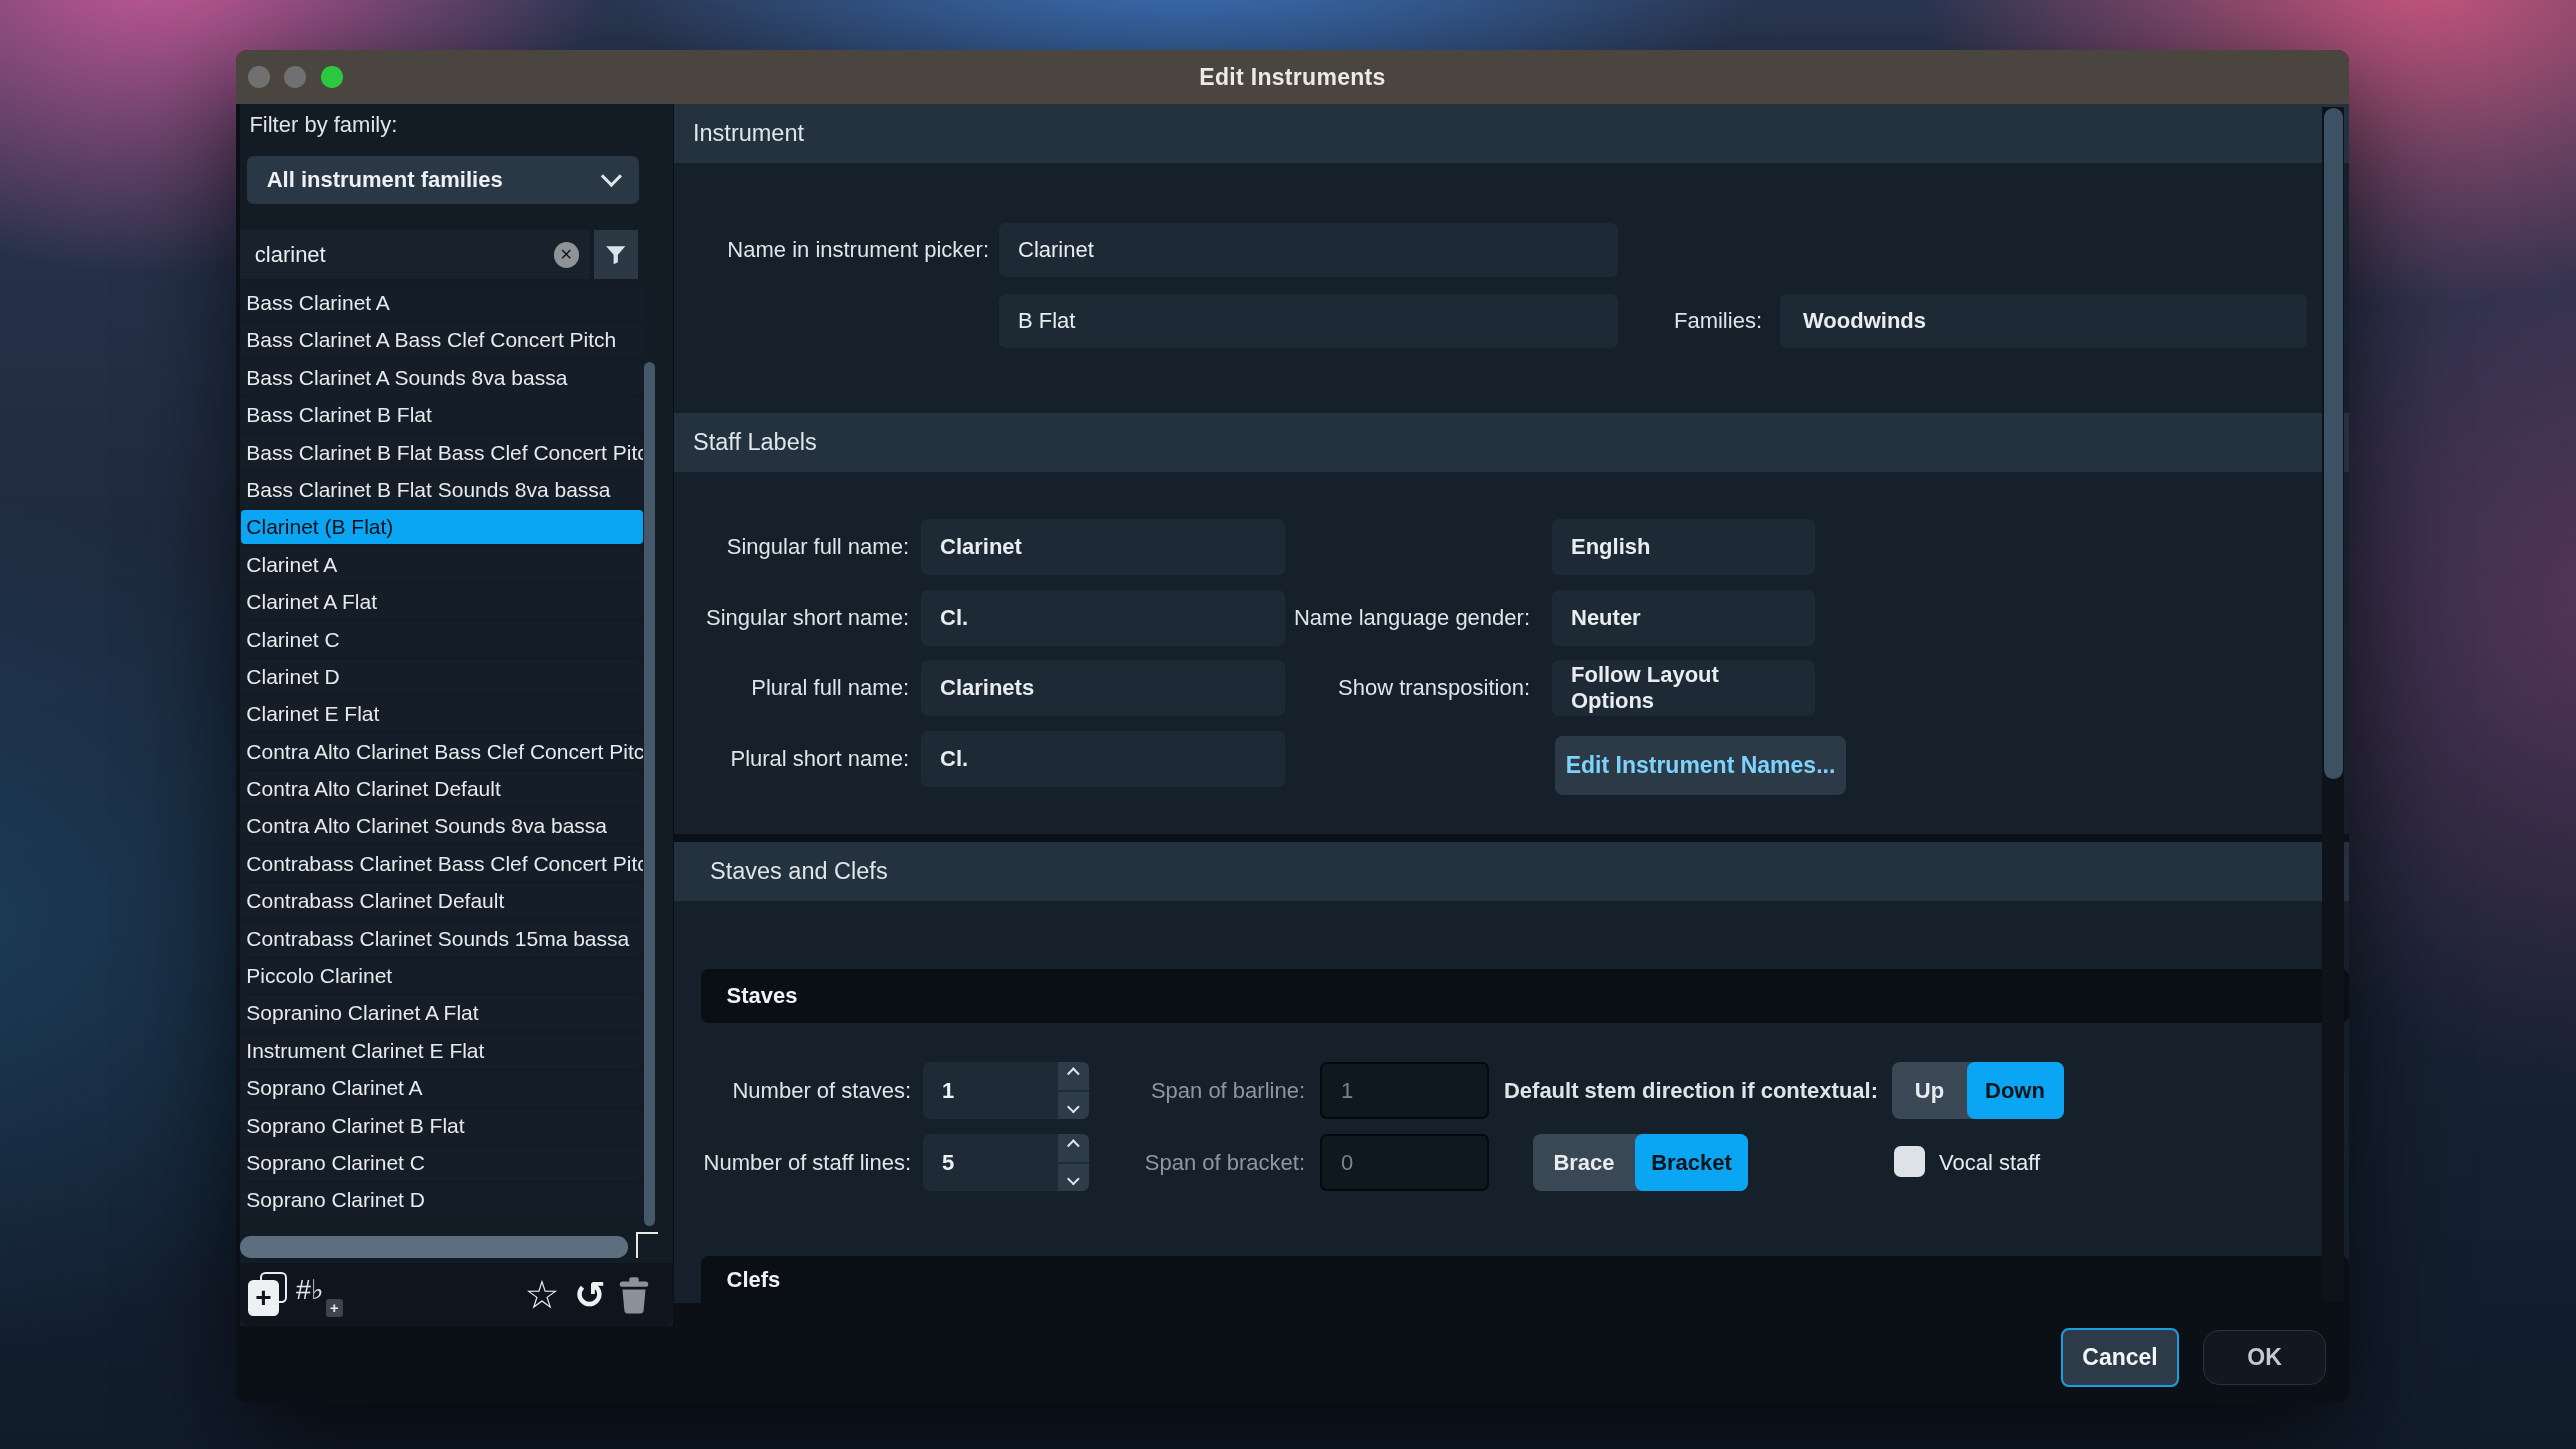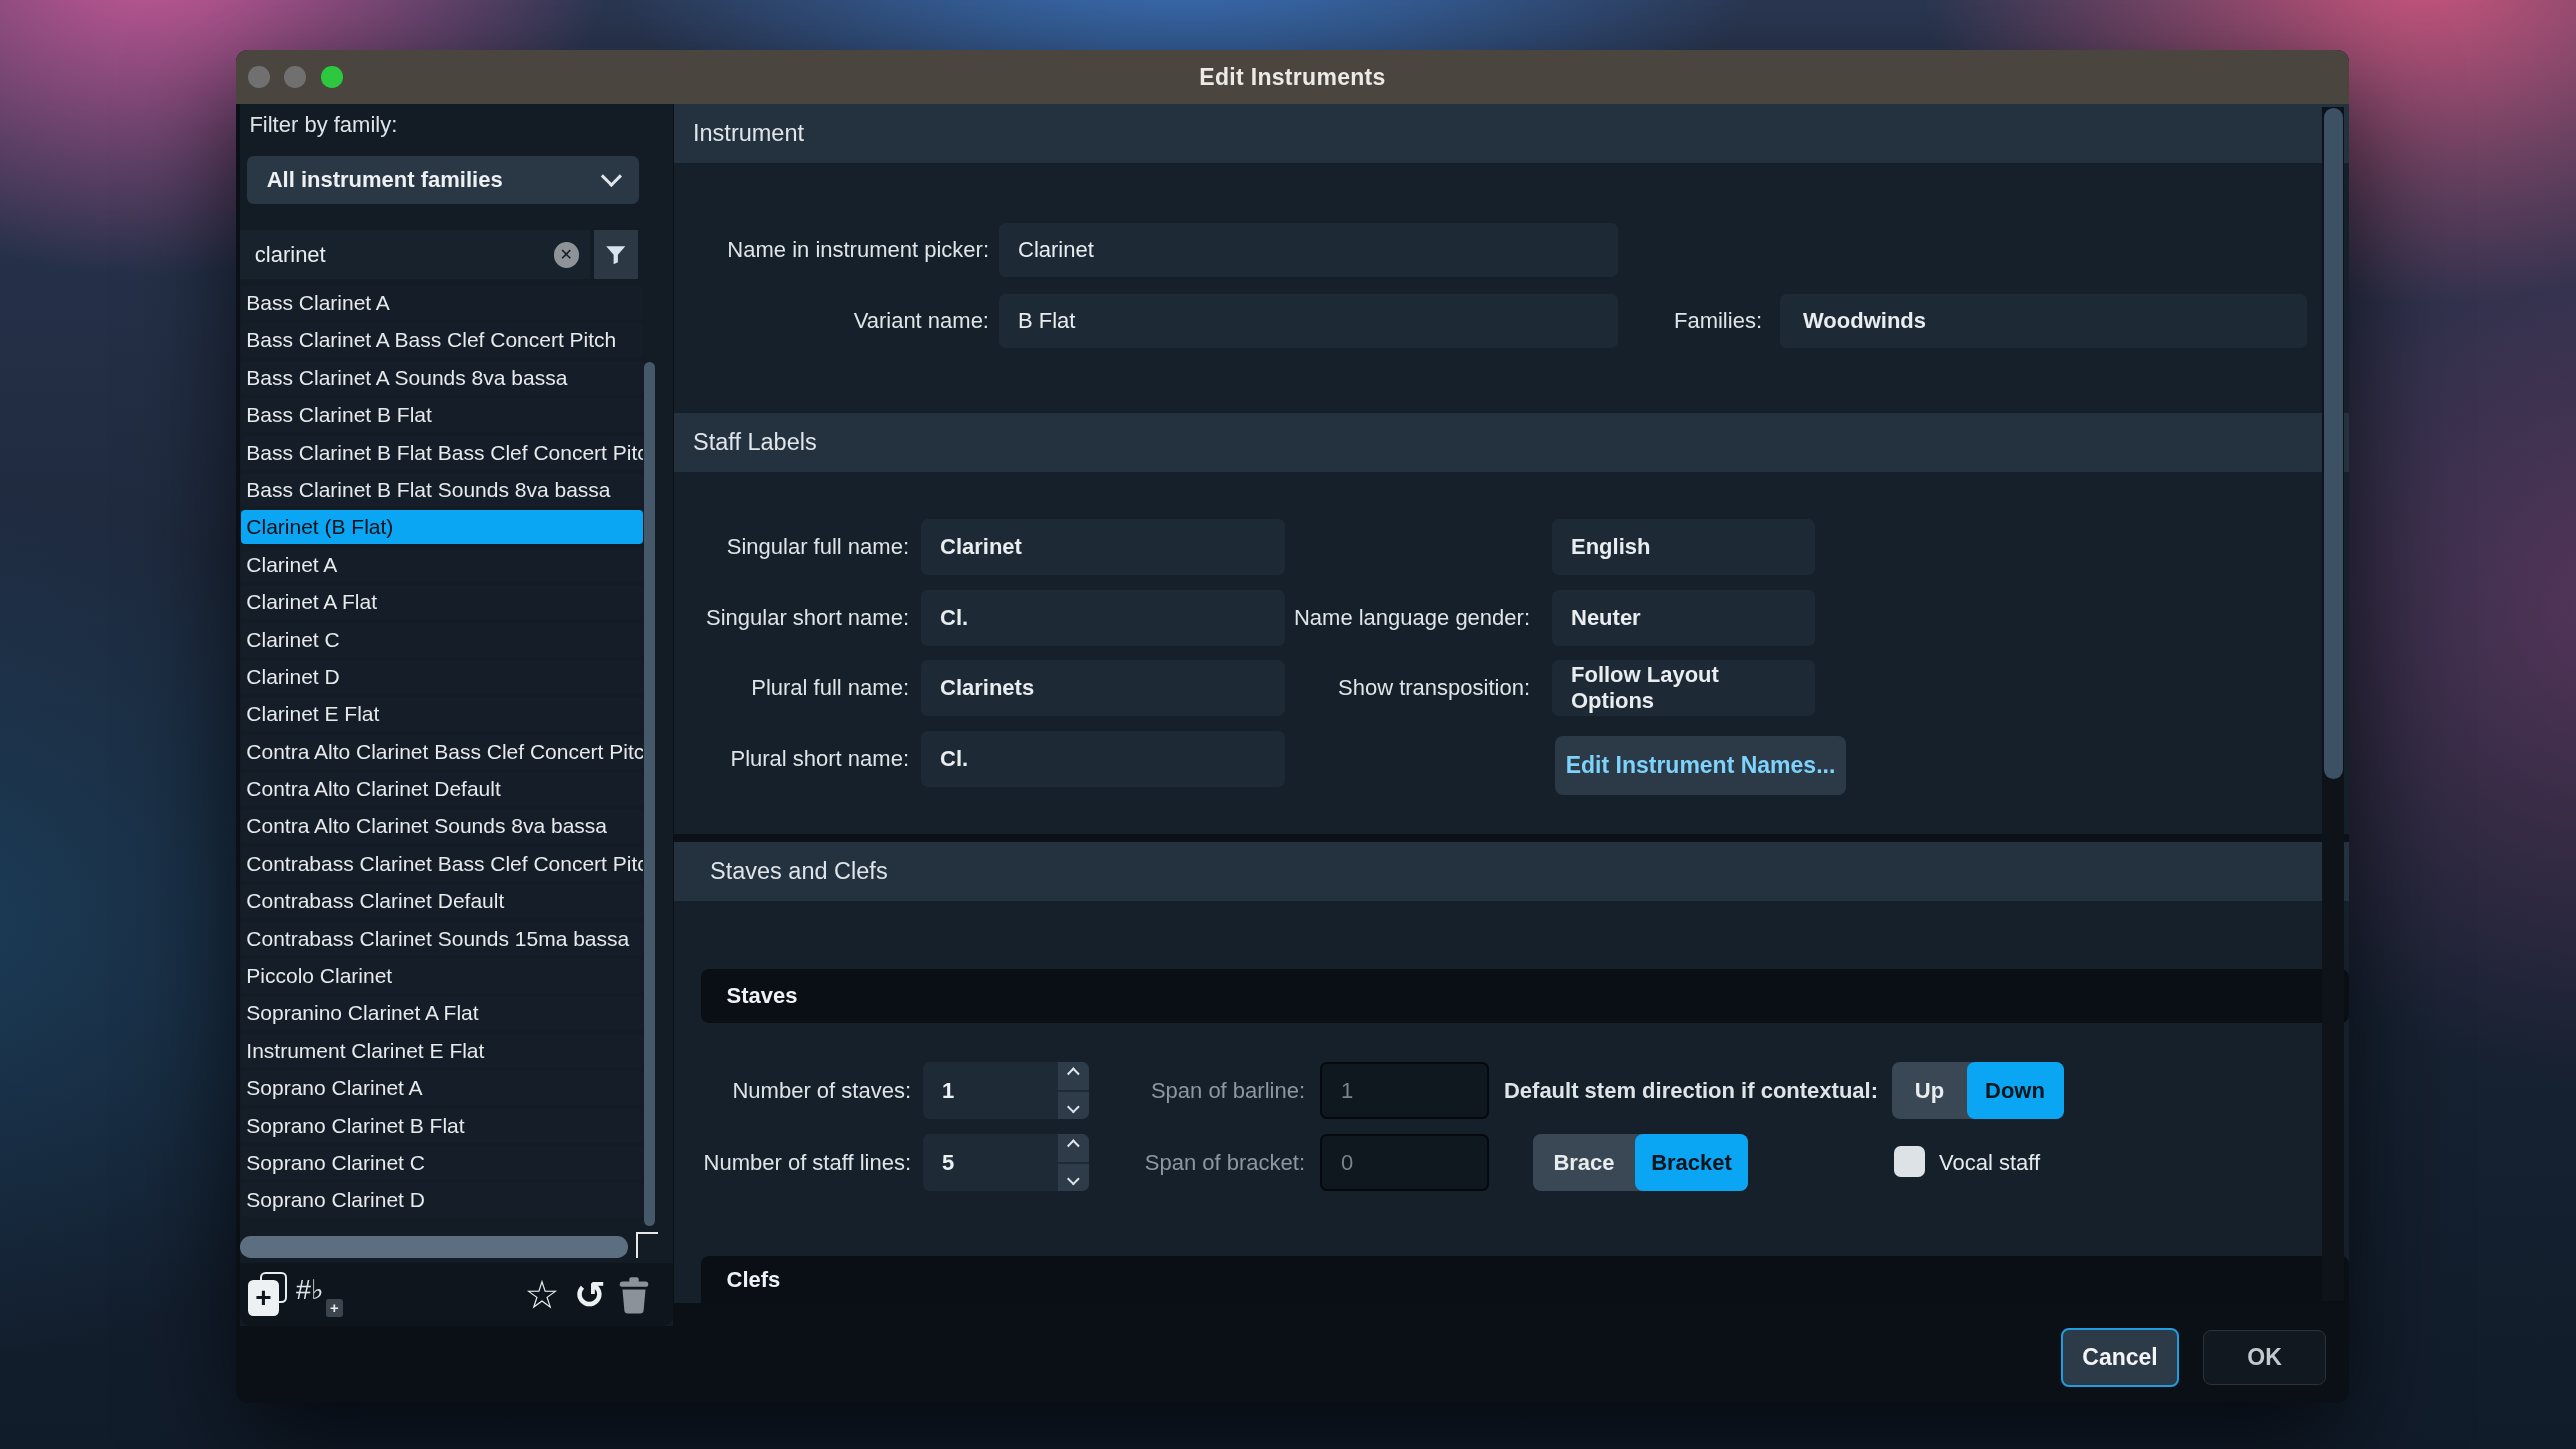--- a/index.html
+++ b/index.html
@@ -79,21 +79,21 @@
   .chev-dn { width:8.7px; height:8.7px; border-left:2.7px solid #dfe5ea; border-top:2.7px solid #dfe5ea; transform:rotate(225deg) translate(-1.3px,-1.3px); }
   .segmented { background:#3a4855; border-radius:8px; display:flex; overflow:visible; }
   .segment { display:flex; align-items:center; justify-content:center; font-size:22px; font-weight:bold; color:#e8ecef; }
   .segment.selected { background:var(--accent,#0aa6f3); color:#06141c; border-radius:8px; }
   #edit-names-btn { background:#2c3a48; border-radius:8px; display:flex; align-items:center; justify-content:center; font-size:23px; font-weight:bold; color:#7dd3fc; }
   #vocal-checkbox { width:31px; height:31px; background:#dde2e6; border-radius:6.7px; }
   #main-vscrollbar-track { left:1648px; top:2.7px; width:21.5px; height:1194px; background:#0d1319; }
   #main-vscrollbar-thumb { left:1650px; top:4px; width:19px; height:671px; background:#3d5164; border-radius:9.4px; }
   
   #cancel-btn { left:1825px; top:1278px; width:118px; height:59px; background:#2d3b49; border:2.7px solid #1f9de2; border-radius:8px; display:flex; align-items:center; justify-content:center; font-size:23px; font-weight:bold; color:#f2f5f7; }
-  #ok-btn { left:1967px; top:1280px; width:123px; height:55px; background:#11181f; border:1.3px solid #2a323b; border-radius:8px; display:flex; align-items:center; justify-content:center; font-size:23px; font-weight:bold; color:#c3c9ce; }
+  #ok-btn { left:1967px; top:1280px; width:123px; height:55px; background:#11181f; border:1.3px solid #2a323b; border-radius:16px; display:flex; align-items:center; justify-content:center; font-size:23px; font-weight:bold; color:#c3c9ce; }
 </style>
 </head>
 <body>
 
 <div id="screen">
   <div id="dialog">
 
     <div id="titlebar" class="abs">
       <div class="light abs" style="left:12px; background:#707070;"></div>
       <div class="light abs" style="left:48px; background:#707070;"></div>
@@ -243,21 +243,20 @@
         </div>
       </div>
     </div>
 
     <div id="main" class="abs">
 
       <div class="section-header abs" style="top:0;">Instrument</div>
       <div class="section-body abs" style="top:59px; height:345px;"></div>
       <div class="f-label abs" style="left:0; top:119px; width:315px; height:54px;">Name in instrument picker:</div>
       <div class="f-input abs" style="left:325px; top:119px; width:619px; height:54px;">Clarinet</div>
-      <div class="f-label abs" style="left:0; top:190px; width:315px; height:54px;">Variant name:</div>
       <div class="f-input abs" style="left:325px; top:190px; width:619px; height:54px;">B Flat</div>
       <div class="f-label abs" style="left:926px; top:190px; width:162px; height:54px;">Families:</div>
       <div class="f-input bold abs" style="left:1106px; top:190px; width:527px; height:54px; padding-left:23px;">Woodwinds</div>
 
       <div class="section-header abs" style="top:309px;">Staff Labels</div>
       <div class="section-body abs" style="top:368px; height:362px;"></div>
 
       <div class="f-label abs" style="left:0; top:415px; width:235px; height:56px;">Singular full name:</div>
       <div class="f-input bold abs" style="left:247px; top:415px; width:364px; height:56px;">Clarinet</div>
       <div class="f-label abs" style="left:0; top:486px; width:235px; height:56px;">Singular short name:</div>

